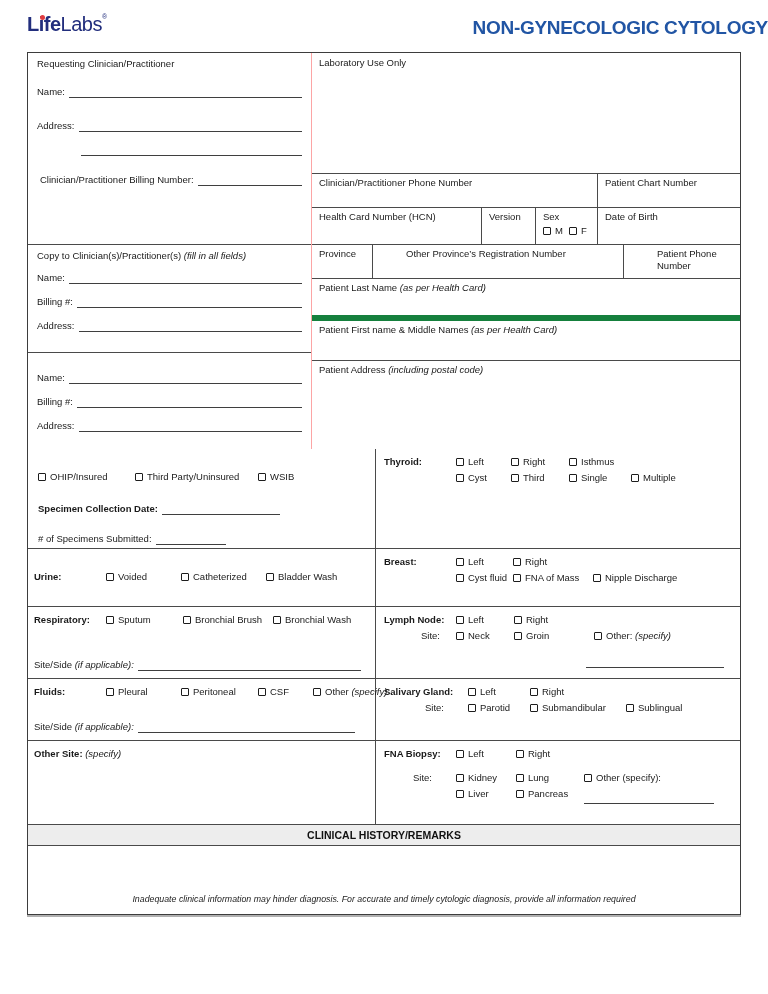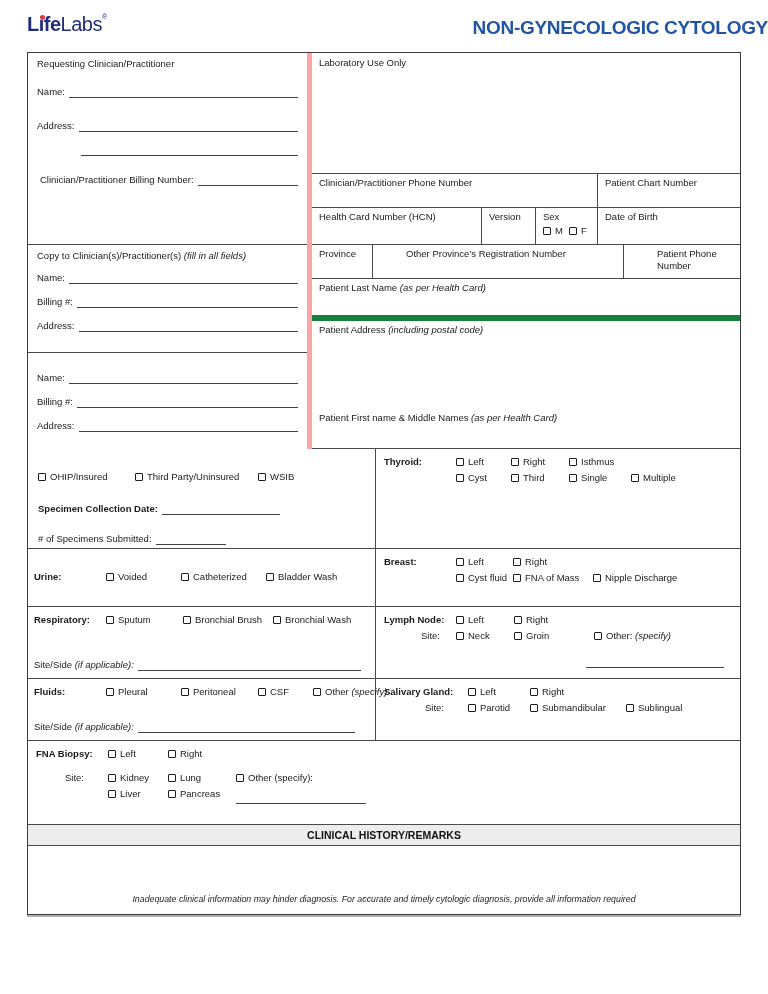--- a/index.html
+++ b/index.html
@@ -16,21 +16,21 @@
   .lg-reg { font-size:7px; vertical-align:top; }
   .lg-dot { position:absolute; left:12.5px; top:1.5px; width:5px; height:5px; border-radius:50%; background:#e03b3f; }
   .title { position:absolute; left:0; right:0; top:17px; text-align:right;
            font-size:19px; font-weight:bold; color:#2155a4; letter-spacing:-0.3px; }
   
   .form { position:absolute; left:27px; top:52px; width:714px;
           border:1.5px solid #3d3d3d; background:#fff; box-shadow:0 2px 0 #b0b0b0;
           font-size:9.5px; line-height:1.25; }
   
   .top { display:grid; grid-template-columns:284px 1fr; height:396px; }
-  .col-l { border-right:5px solid #fca5a5; display:flex; flex-direction:column; }
+  .col-l { border-right:1px solid #fca5a5; display:flex; flex-direction:column; }
   .cellA { height:192px; border-bottom:1px solid #4a4a4a; padding:5px 9px; }
   .cellB { height:108px; border-bottom:1px solid #4a4a4a; padding:5px 9px; }
   .cellC { flex:1; padding:5px 9px; }
   .r-lab { height:121px; border-bottom:1px solid #4a4a4a; padding:4px 7px; }
   .r-row { display:grid; border-bottom:1px solid #4a4a4a; }
   .r-row > div { padding:3px 7px; border-right:1px solid #4a4a4a; }
   .r-row > div:last-child { border-right:none; }
   .row-phone { height:34px; grid-template-columns:286px 1fr; }
   .row-hcn   { height:37px; grid-template-columns:170px 54px 62px 1fr; }
   .row-prov  { height:34px; grid-template-columns:61px 225px 1fr;gap:26px; }
@@ -192,28 +192,28 @@
         <div>
           <span>Patient Phone Number</span>
         </div>
       </div>
 
       <div class="row-wide row-lname">
         <span>Patient Last Name</span>
         <span class="it">(as per Health Card)</span>
       </div>
 
+      <div class="row-wide row-fname">
+        <span>Patient First name &amp; Middle Names</span>
+        <span class="it">(as per Health Card)</span>
+      </div>
+
       <div class="row-wide row-paddr">
         <span>Patient Address</span>
         <span class="it">(including postal code)</span>
-      </div>
-
-      <div class="row-wide row-fname">
-        <span>Patient First name &amp; Middle Names</span>
-        <span class="it">(as per Health Card)</span>
       </div>
     </div>
   </div>
 
 
   <div class="b-row h100">
     <div class="b-l">
       <div class="sec g-bil mt8" style="padding-left:4px;">
         <span class="opt">
           <span class="cb"></span>
@@ -418,20 +418,26 @@
           </span>
         <span class="opt">
             <span class="cb"></span>
             <span>Sublingual</span>
           </span>
       </div>
     </div>
   </div>
 
   <div class="b-row h83 last">
+    <div class="b-l">
+      <div>
+        <span class="cat">Other Site:</span>
+        <span class="it">(specify)</span>
+      </div>
+    </div>
     <div class="b-r">
       <div class="sec g-fna">
         <span class="cat">FNA Biopsy:</span>
         <span class="opt">
             <span class="cb"></span>
             <span>Left</span>
           </span>
         <span class="opt">
             <span class="cb"></span>
             <span>Right</span>

